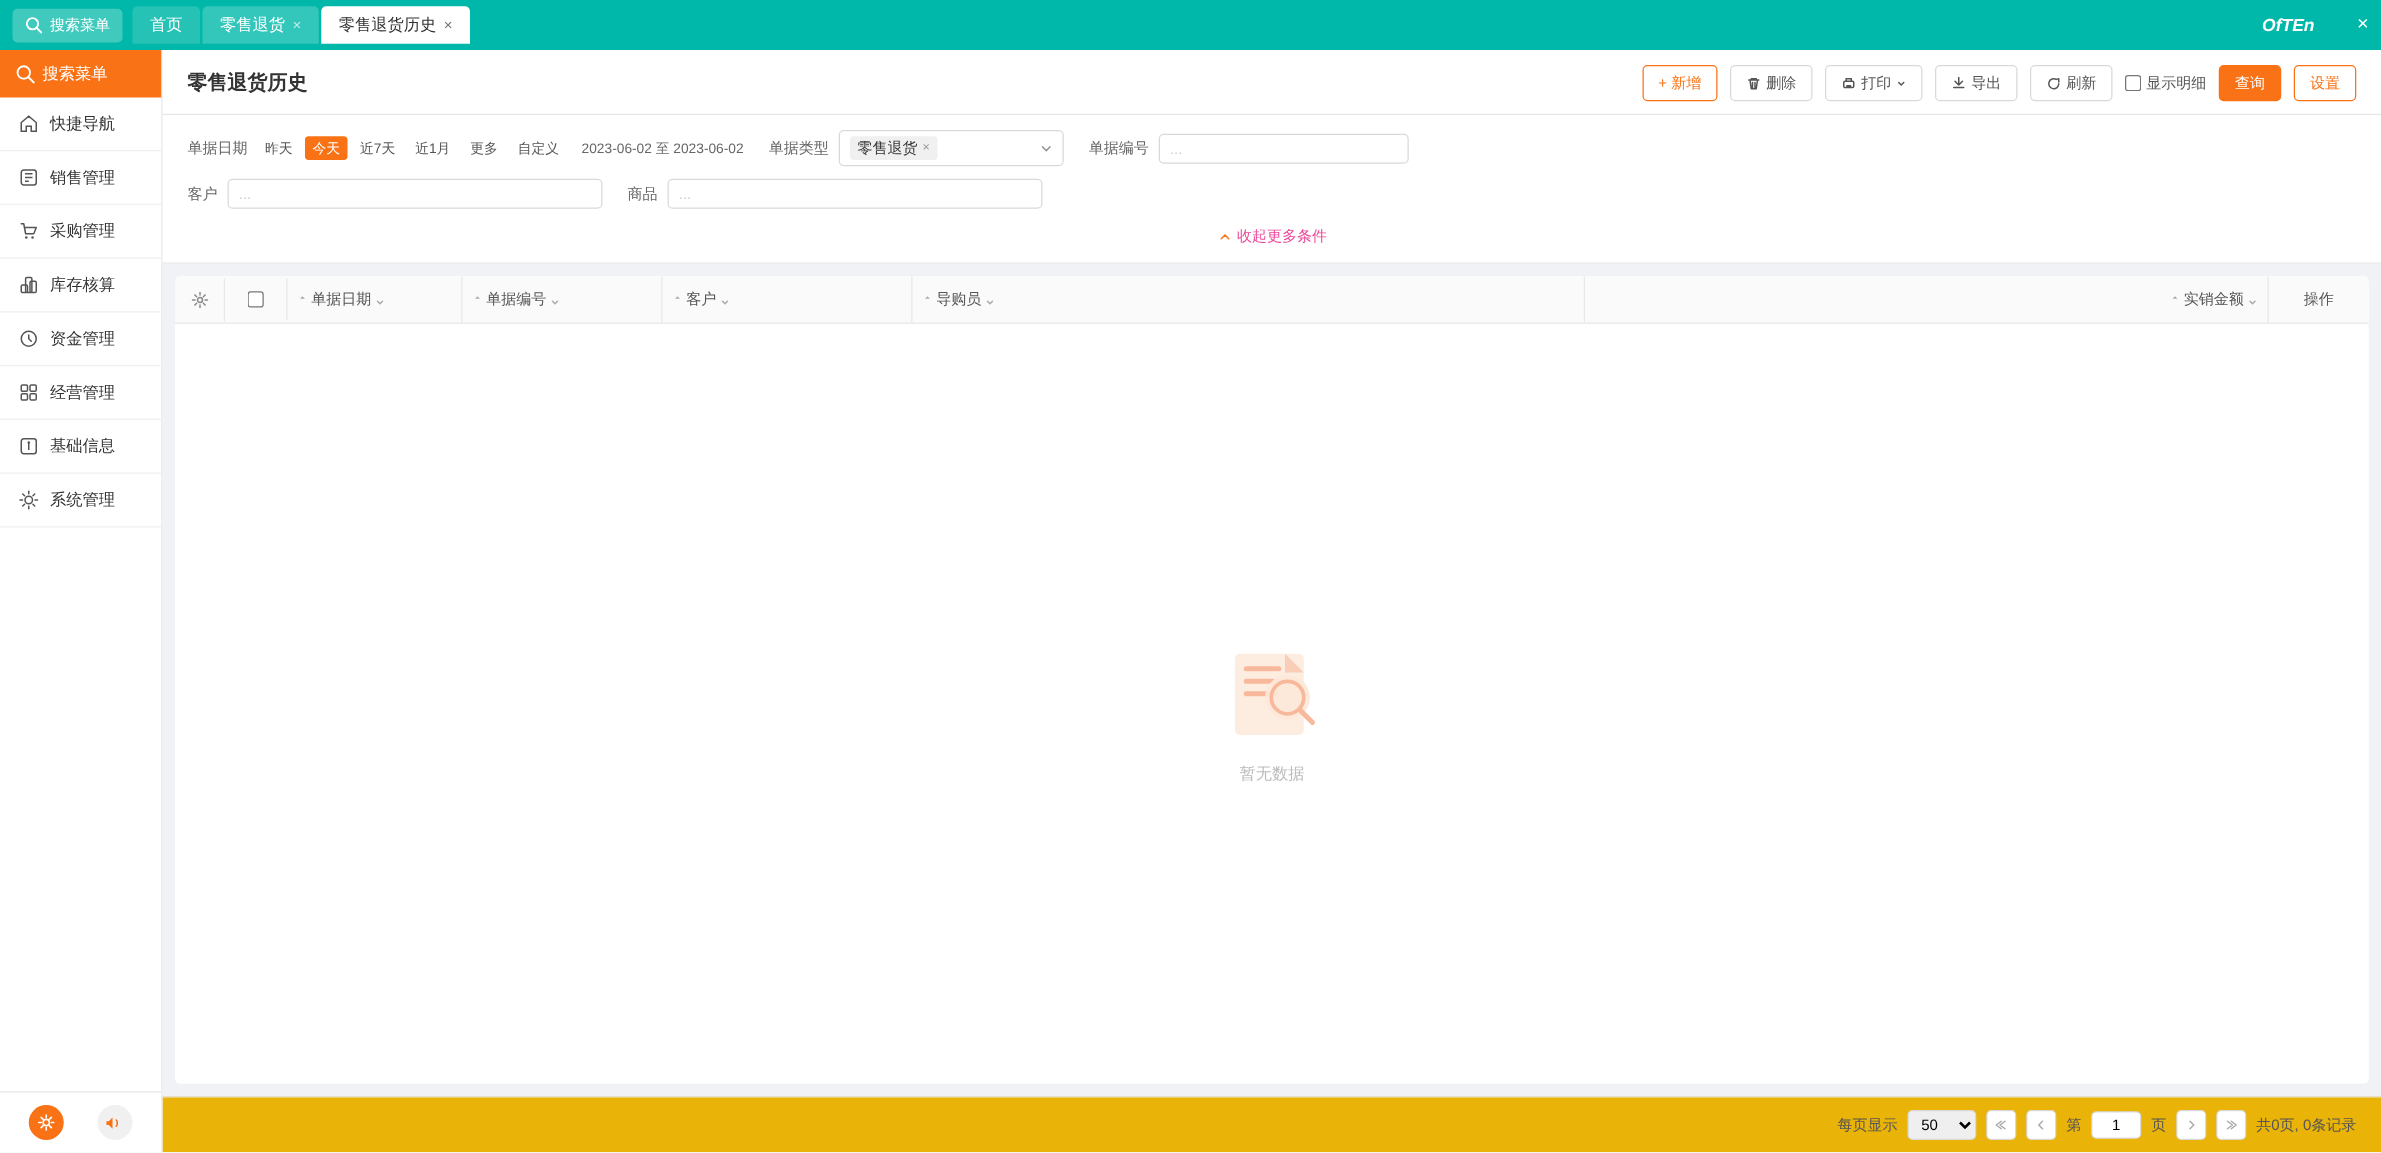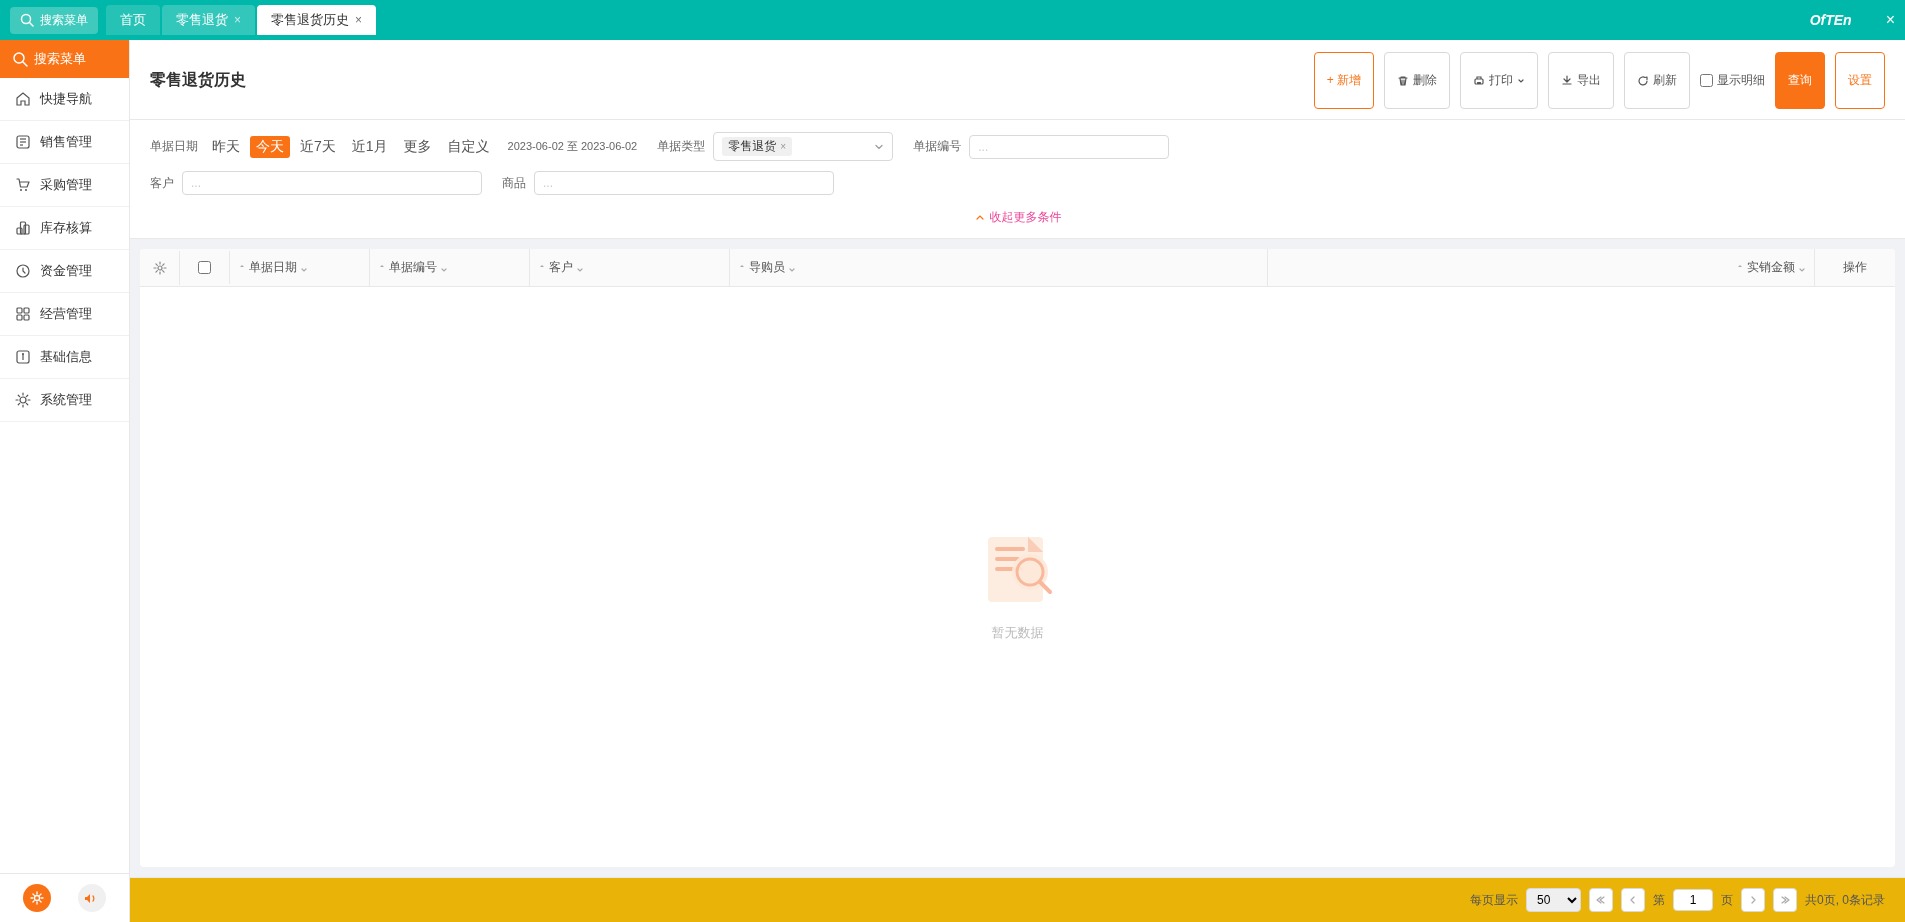--- a/index.html
+++ b/index.html
@@ -25,32 +25,32 @@
     .sidebar-item .icon { width: 18px; height: 18px; display: flex; align-items: center; justify-content: center; }
     .sidebar-bottom { margin-top: auto; padding: 10px; display: flex; align-items: center; justify-content: space-around; border-top: 1px solid #e8e8e8; }
     .sidebar-bottom-btn { width: 28px; height: 28px; border-radius: 50%; display: flex; align-items: center; justify-content: center; cursor: pointer; }
 
     
     .content { flex: 1; display: flex; flex-direction: column; overflow: hidden; background: #f0f2f5; }
 
     
     .page-header { background: #fff; padding: 12px 20px 0; display: flex; align-items: center; justify-content: space-between; border-bottom: 1px solid #e8e8e8; flex-shrink: 0; }
     .header-actions { display: flex; align-items: center; gap: 10px; padding-bottom: 10px; }
-    .btn { display: flex; align-items: center; gap: 4px; padding: 19px 12px; border-radius: 4px; cursor: pointer; font-size: 12px; border: 1px solid #d9d9d9; background: #fff; color: #555; }
+    .btn { display: flex; align-items: center; gap: 4px; padding: 5px 12px; border-radius: 4px; cursor: pointer; font-size: 12px; border: 1px solid #d9d9d9; background: #fff; color: #555; }
     .btn-primary { background: #f97316; color: #fff; border-color: #f97316; }
     .btn-orange-outline { background: #fff; color: #f97316; border-color: #f97316; }
     .checkbox-label { display: flex; align-items: center; gap: 4px; font-size: 12px; color: #555; }
 
     
     .filter-area { background: #fff; padding: 12px 20px; border-bottom: 1px solid #e8e8e8; flex-shrink: 0; }
     .filter-row { display: flex; align-items: center; gap: 20px; margin-bottom: 10px; flex-wrap: wrap; }
     .filter-item { display: flex; align-items: center; gap: 8px; }
     .filter-label { color: #666; font-size: 12px; white-space: nowrap; }
     .date-quick-btns { display: flex; align-items: center; gap: 4px; }
-    .date-btn { padding: 2px 6px; border-radius: 3px; cursor: pointer; font-size: 14px; color: #555; }
+    .date-btn { padding: 2px 6px; border-radius: 3px; cursor: pointer; font-size: 11px; color: #555; }
     .date-btn.active { background: #f97316; color: #fff; border-radius: 3px; }
     .date-range { color: #666; font-size: 11px; margin-left: 4px; }
     .filter-input { border: 1px solid #d9d9d9; border-radius: 4px; padding: 4px 8px; font-size: 12px; color: #555; background: #fff; min-width: 120px; cursor: text; }
     .filter-select { border: 1px solid #d9d9d9; border-radius: 4px; padding: 4px 8px; font-size: 12px; color: #555; background: #fff; min-width: 200px; display: flex; align-items: center; justify-content: space-between; cursor: pointer; }
     .tag { display: inline-flex; align-items: center; gap: 4px; background: #f0f0f0; border-radius: 3px; padding: 1px 6px; font-size: 12px; color: #333; }
     .tag .remove { cursor: pointer; color: #999; font-size: 10px; }
     .collapse-btn { color: #ec4899; font-size: 12px; cursor: pointer; display: flex; align-items: center; gap: 4px; margin-top: 4px; }
 
     
     .table-area { flex: 1; background: #fff; margin: 10px; border-radius: 4px; overflow: hidden; display: flex; flex-direction: column; }

